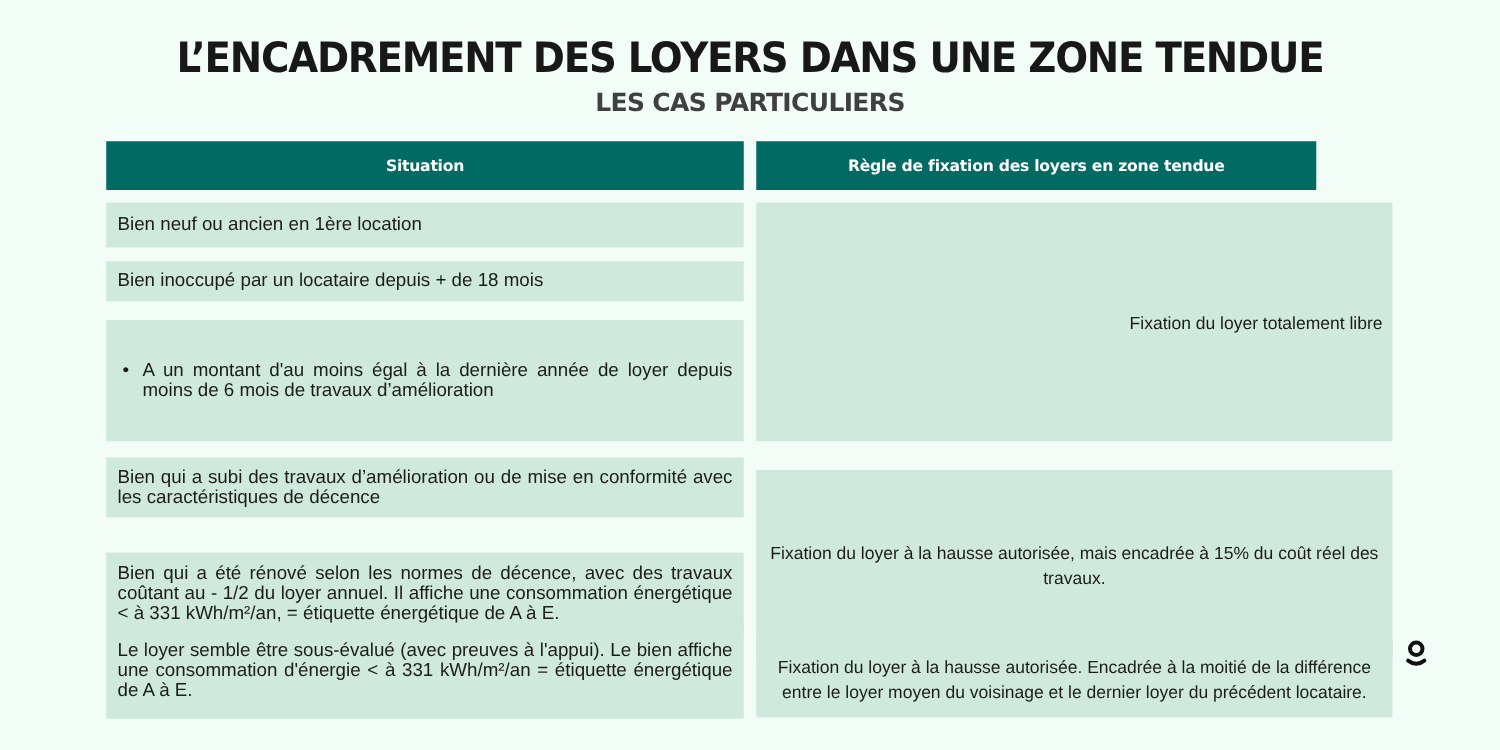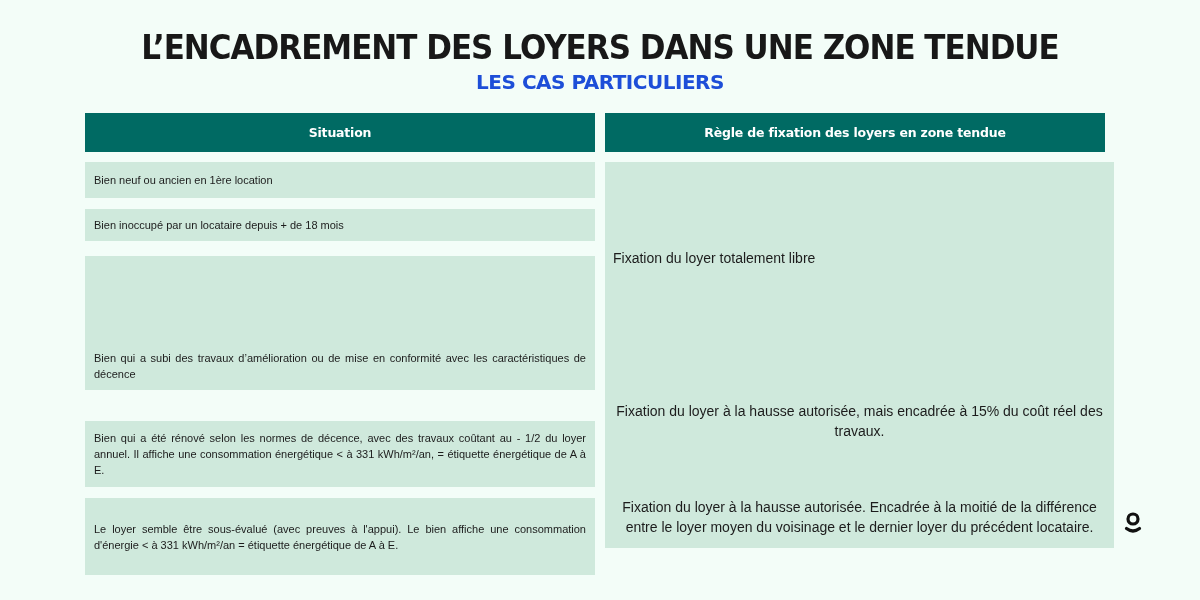--- a/index.html
+++ b/index.html
@@ -21,93 +21,94 @@
       line-height: 38px;
       transform: scaleY(1.08);
     }
     .subtitle {
       position: absolute; left: 0; top: 68px; width: 1200px;
       text-align: center;
       font-family: "DejaVu Sans", sans-serif;
       font-weight: bold;
       font-size: 20px;
       letter-spacing: -0.5px;
-      color: #1d4ed8;
+      color: #404040;
       line-height: 28px;
     }
     .hdr {
       position: absolute; top: 113px; height: 39px;
       background: #006a63; color: #ffffff;
       font-family: "DejaVu Sans", sans-serif;
       font-weight: bold; font-size: 12.5px;
       display: flex; align-items: center; justify-content: center;
       letter-spacing: -0.2px;
     }
     .cell {
       position: absolute;
       background: #cfe9dc;
-      font-size: 11px;
+      font-size: 15px;
       line-height: 16px;
       color: #1c1c1c;
     }
     .left { left: 85px; width: 510px; padding: 0 9px; display: flex; align-items: center; }
     .left .txt { text-align: justify; width: 100%; }
     .right {
       left: 605px; width: 509px; padding: 0 8px;
-      display: flex; align-items: center; justify-content: flex-start;
+      display: flex; align-items: center; justify-content: flex-end;
       text-align: center; font-size: 14px; line-height: 20px;
     }
     ul.bullets { list-style: none; padding-left: 0; }
     ul.bullets li { position: relative; padding-left: 20px; text-align: justify; }
     ul.bullets li::before {
       content: "•"; position: absolute; left: 4px; top: 0;
     }
     .logo {
       position: absolute; left: 1124px; top: 512px; width: 18px; height: 24px;
     }
   </style>
 </head>
 <body>
 
 <h1 class="title">L’ENCADREMENT DES LOYERS DANS UNE ZONE TENDUE</h1>
 <h2 class="subtitle">LES CAS PARTICULIERS</h2>
 
 <div>
   <div class="hdr" style="left:85px;width:510px;">Situation</div>
-  <div class="hdr" style="left:605px;width:500px;">Règle de fixation des loyers en zone tendue</div>
+  <div class="hdr" style="left:605px;width:448px;">Règle de fixation des loyers en zone tendue</div>
 
   <div class="cell left" style="top:162px;height:36px;">
     <div class="txt">Bien neuf ou ancien en 1ère location</div>
   </div>
   <div class="cell left" style="top:209px;height:32px;">
     <div class="txt">Bien inoccupé par un locataire depuis + de 18 mois</div>
   </div>
   <div class="cell left" style="top:256px;height:97px;">
     <div class="txt">
       <ul class="bullets">
+        <li>A un montant d'au moins égal à la dernière année de loyer depuis moins de 6 mois de travaux d’amélioration</li>
       </ul>
     </div>
   </div>
-  <div class="cell left" style="top:342px;height:48px;">
+  <div class="cell left" style="top:366px;height:48px;">
     <div class="txt">Bien qui a subi des travaux d’amélioration ou de mise en conformité avec les caractéristiques de décence</div>
   </div>
-  <div class="cell left" style="top:421px;height:66px;">
+  <div class="cell left" style="top:442px;height:66px;">
     <div class="txt">Bien qui a été rénové selon les normes de décence, avec des travaux coûtant au - 1/2 du loyer annuel. Il affiche une consommation énergétique &lt; à 331 kWh/m²/an, = étiquette énergétique de A à E.</div>
   </div>
   <div class="cell left" style="top:498px;height:77px;">
     <div class="txt">Le loyer semble être sous-évalué (avec preuves à l'appui). Le bien affiche une consommation d'énergie &lt; à 331 kWh/m²/an = étiquette énergétique de A à E.</div>
   </div>
 
   <div class="cell right" style="top:162px;height:191px;">
     <div>Fixation du loyer totalement libre</div>
   </div>
-  <div class="cell right" style="top:345px;height:152px;">
+  <div class="cell right" style="top:376px;height:152px;">
     <div>Fixation du loyer à la hausse autorisée, mais encadrée à 15% du coût réel des travaux.</div>
   </div>
-  <div class="cell right" style="top:485px;height:63px;">
+  <div class="cell right" style="top:511px;height:63px;">
     <div>Fixation du loyer à la hausse autorisée. Encadrée à la moitié de la différence entre le loyer moyen du voisinage et le dernier loyer du précédent locataire.</div>
   </div>
 </div>
 
 <div class="logo">
   <svg width="18" height="24" viewBox="0 0 18 24">
     <circle cx="9" cy="7" r="5" fill="none" stroke="#111" stroke-width="3.2"></circle>
     <path d="M2.5 16.5 Q9 21.5 15.5 16.5" fill="none" stroke="#111" stroke-width="3.2" stroke-linecap="round"></path>
   </svg>
 </div>

